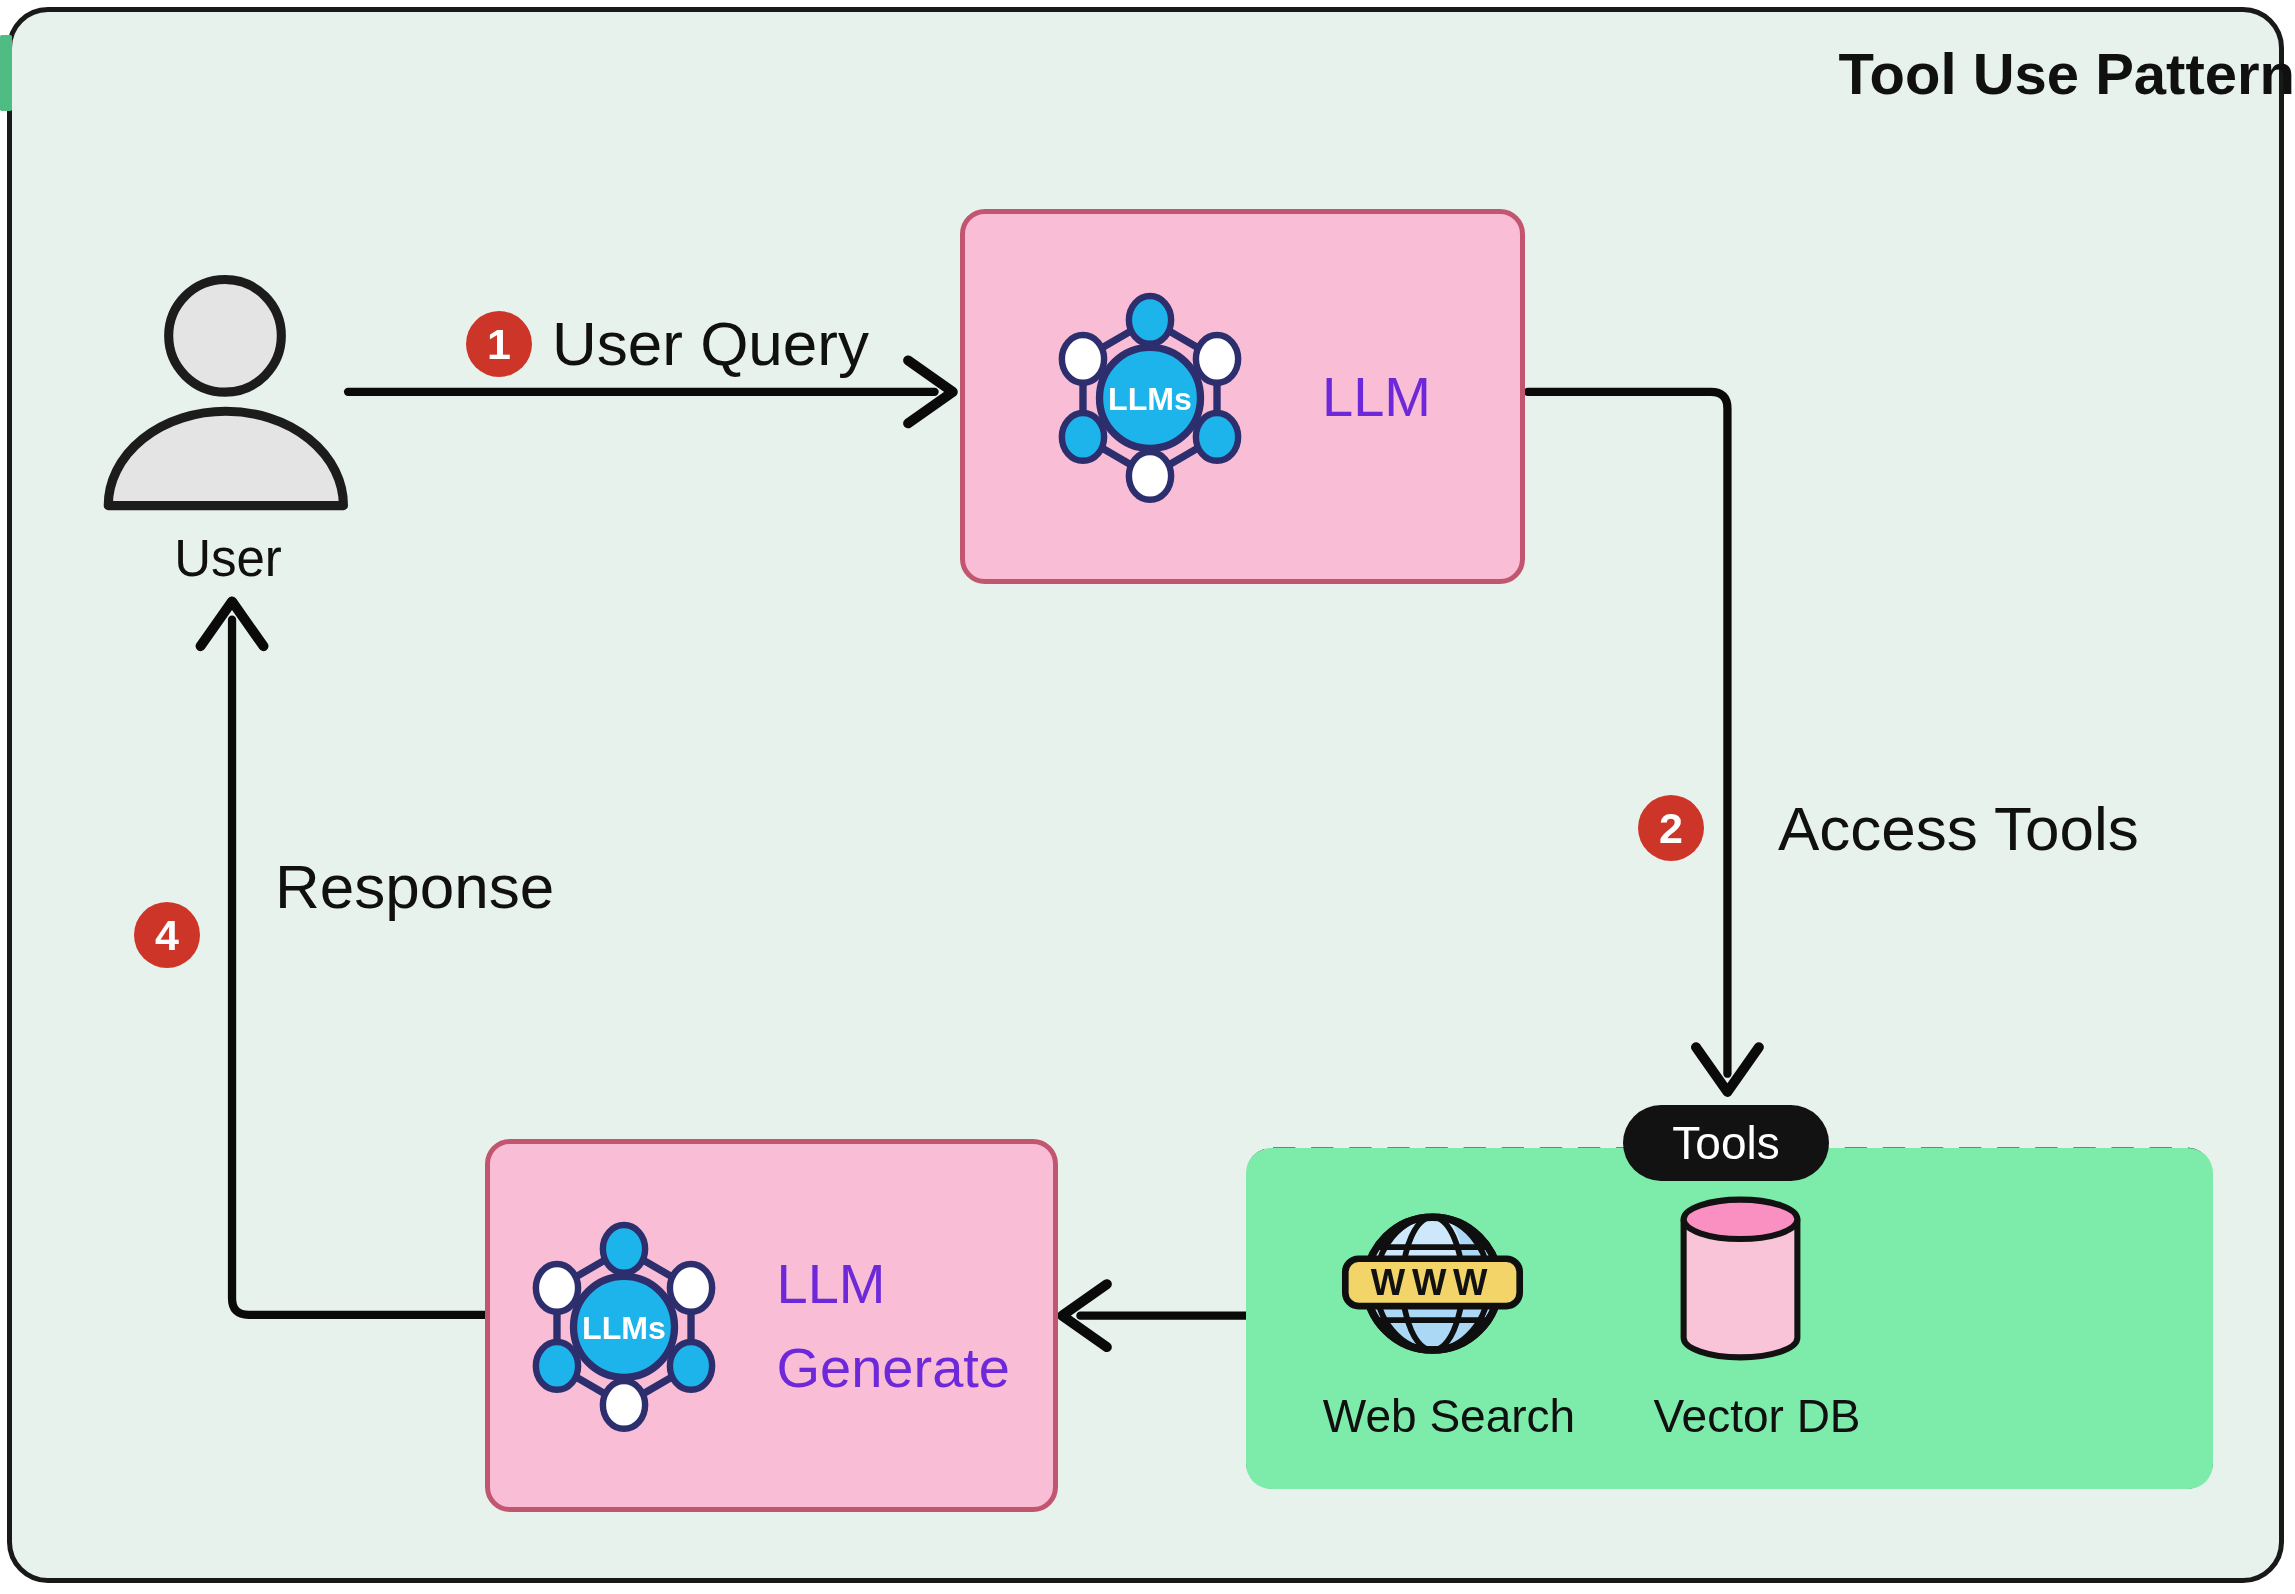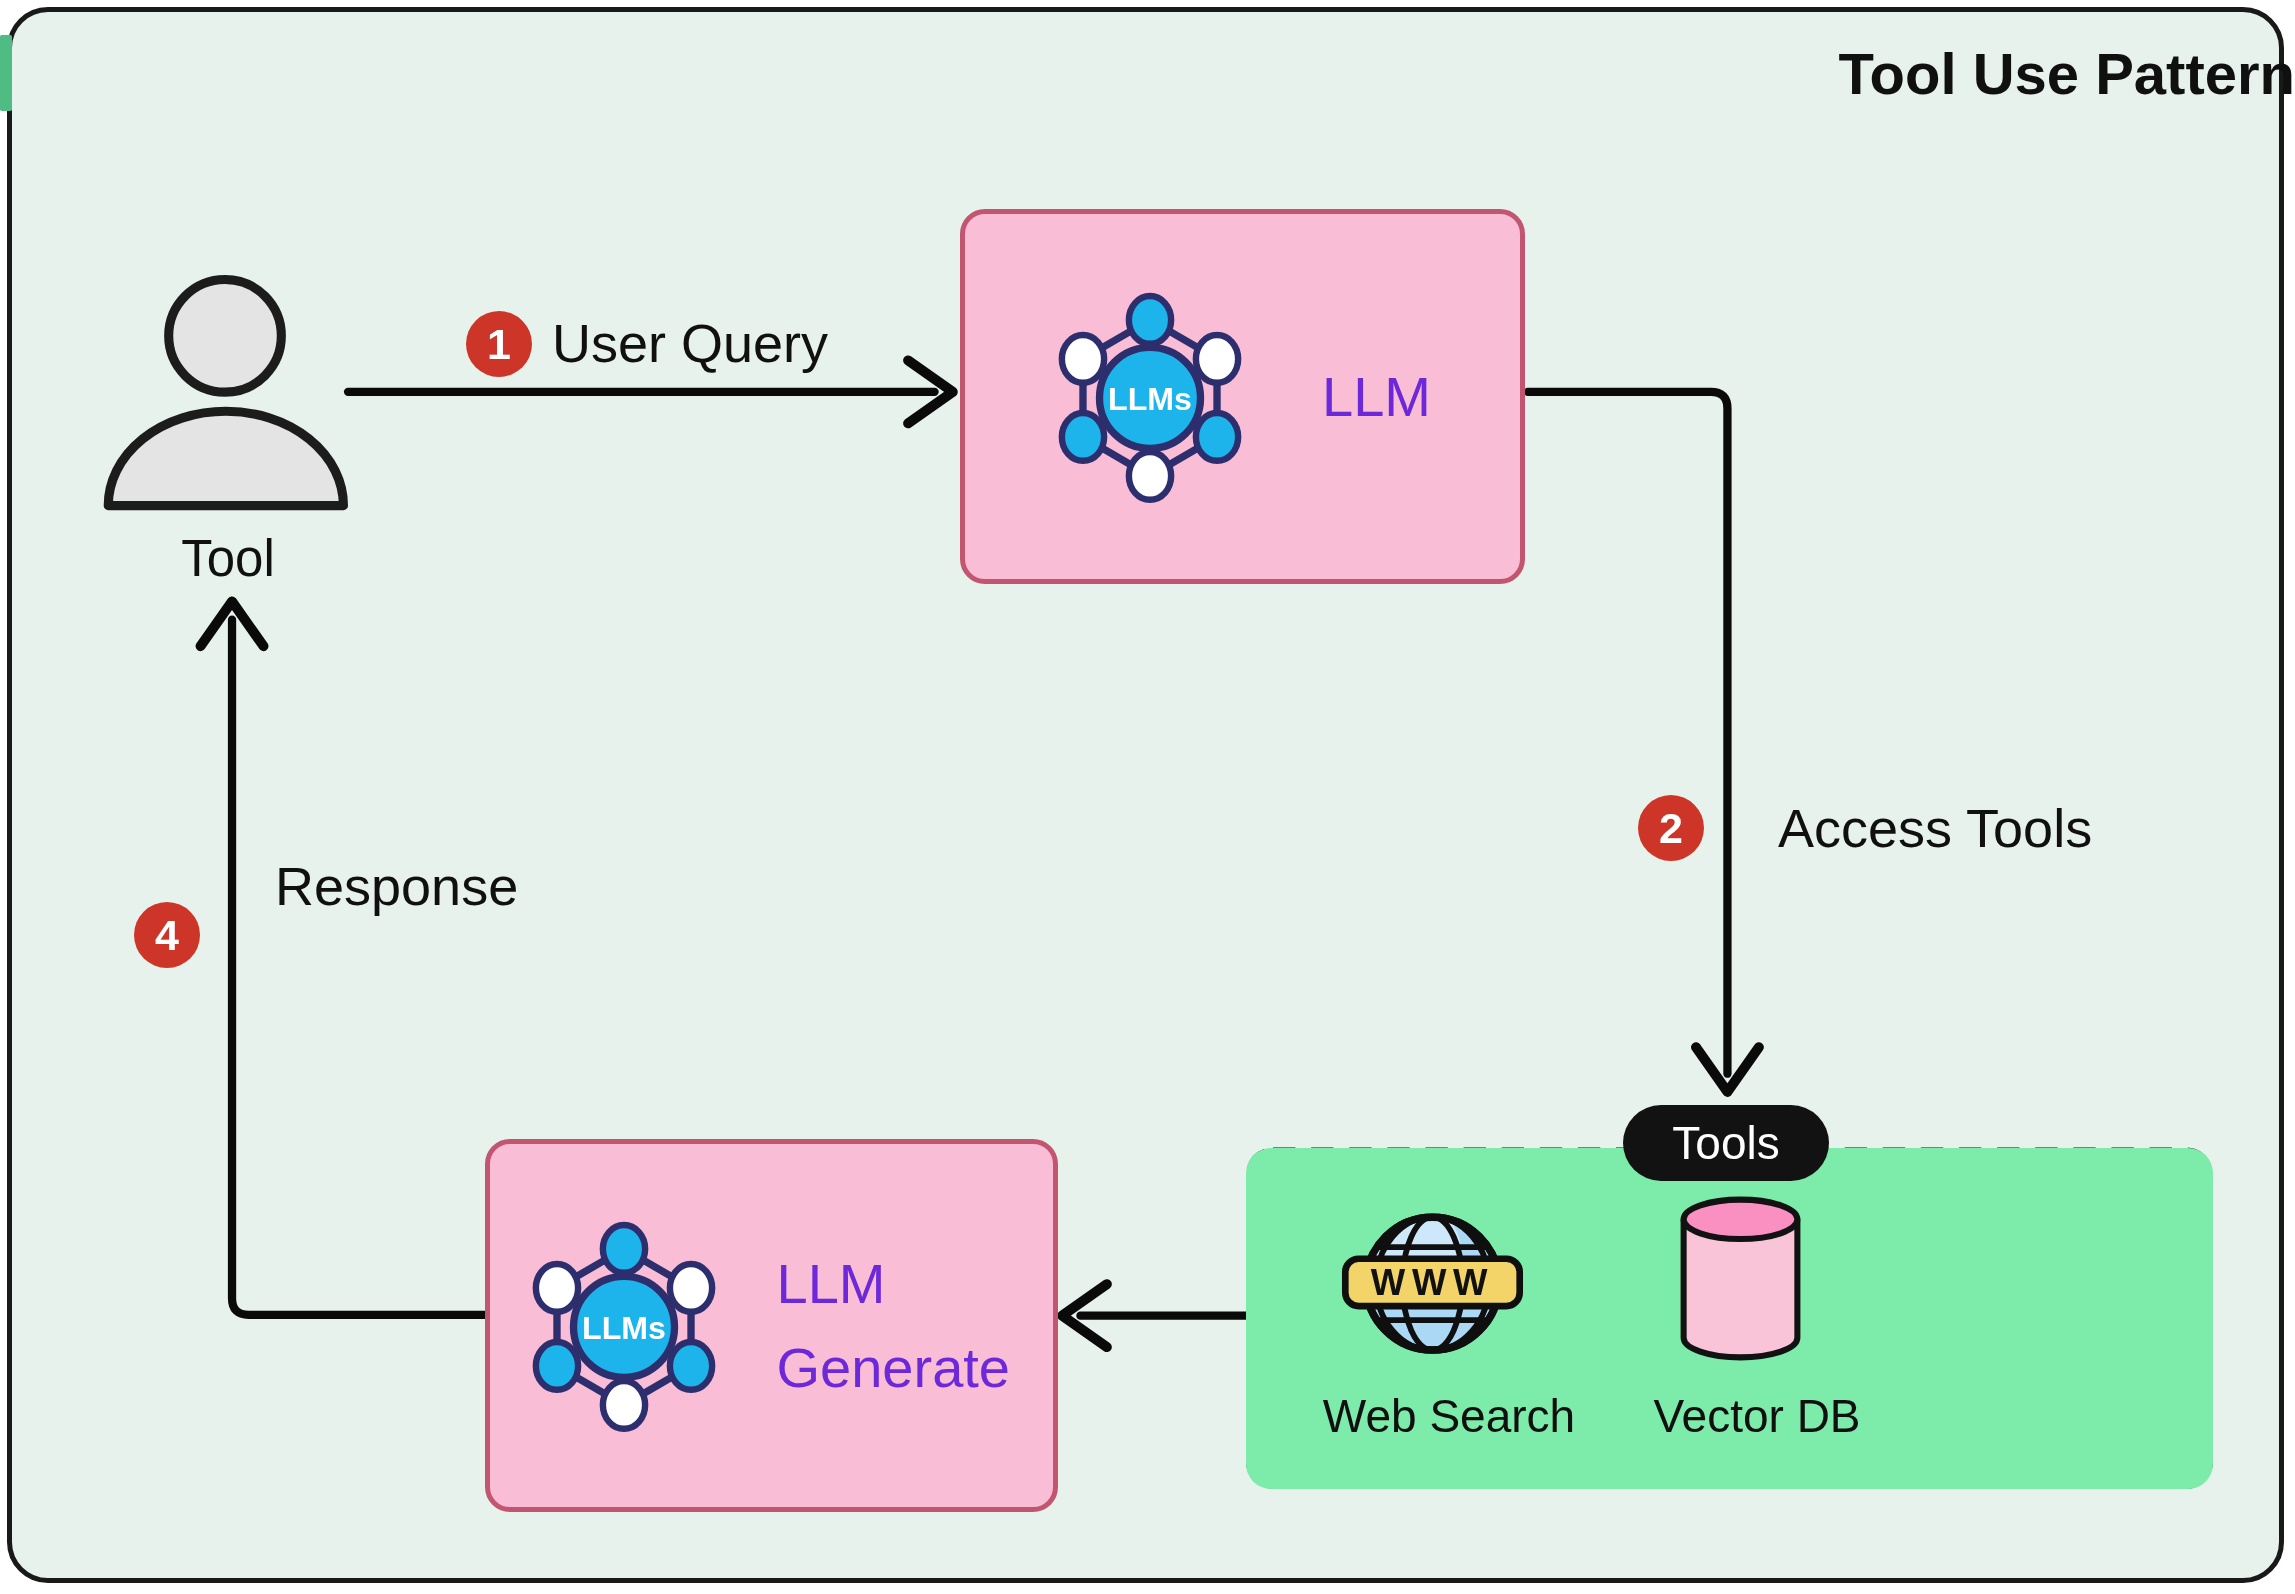--- a/index.html
+++ b/index.html
@@ -45,21 +45,21 @@
 
   .badge{
     position:absolute;width:66px;height:66px;border-radius:50%;background:#ce3529;
     color:#ffffff;font-size:43px;font-weight:bold;
     display:flex;align-items:center;justify-content:center;
   }
   .badge-1{left:466px;top:311px;}
   .badge-2{left:1638px;top:795px;}
   .badge-4{left:134px;top:902px;}
   .steplabel{
-    position:absolute;font-size:54px;color:#101010;white-space:nowrap;line-height:63px;
+    position:absolute;font-size:62px;color:#101010;white-space:nowrap;line-height:63px;
   }
   .steplabel-1{left:552px;top:312px;}
   .steplabel-2{left:1778px;top:797px;}
   .steplabel-4{left:275px;top:855px;}
 
   .tools-box{
     position:absolute;left:1246px;top:1148px;width:967px;height:341px;
     background:#7deba9;border-radius:25px;
   }
   .tools-pill{
@@ -106,21 +106,21 @@
 
   <div class="title">
     <span class="title-bar"></span>
     <span class="title-text">Tool Use Pattern</span>
   </div>
 
   <svg class="user-svg" viewBox="0 0 320 292">
     <circle cx="157" cy="77" r="68" fill="#e4e4e4" stroke="#1c1c1c" stroke-width="11"></circle>
     <path d="M16 282 A142 114 0 0 1 300 282 Z" fill="#e4e4e4" stroke="#1c1c1c" stroke-width="11" stroke-linejoin="round"></path>
   </svg>
-  <div class="user-label">Tool</div>
+  <div class="user-label">User</div>
 
   <div class="pinkbox llm-box">
     <svg class="netsvg" viewBox="-10 -12 240 244">
       <g stroke="#2c2e6d" stroke-width="8" fill="none">
         <path d="M110 26 L183 68.5 L183 153.5 L110 196 L37 153.5 L37 68.5 Z"></path>
         <path d="M110 111 L110 26 M110 111 L183 68.5 M110 111 L183 153.5 M110 111 L110 196 M110 111 L37 153.5 M110 111 L37 68.5"></path>
       </g>
       <g stroke="#2c2e6d" stroke-width="7">
         <ellipse cx="110" cy="26" rx="23" ry="26" fill="#1db4eb"></ellipse>
         <ellipse cx="183" cy="68.5" rx="23" ry="26" fill="#ffffff"></ellipse>

